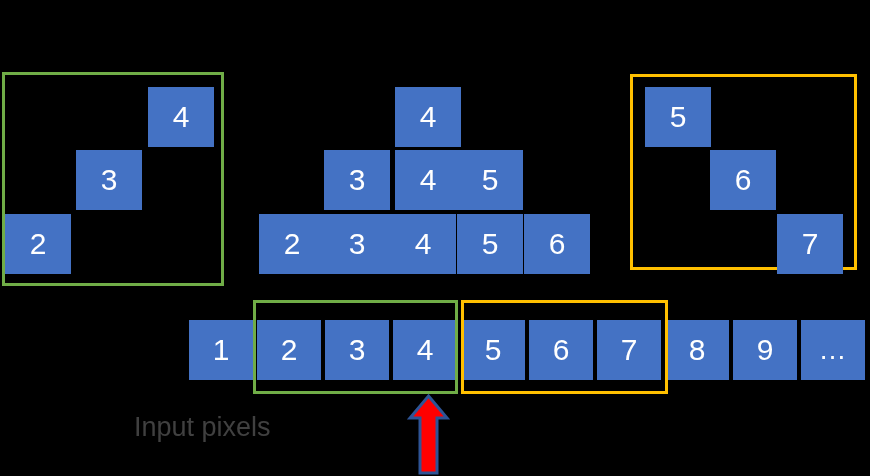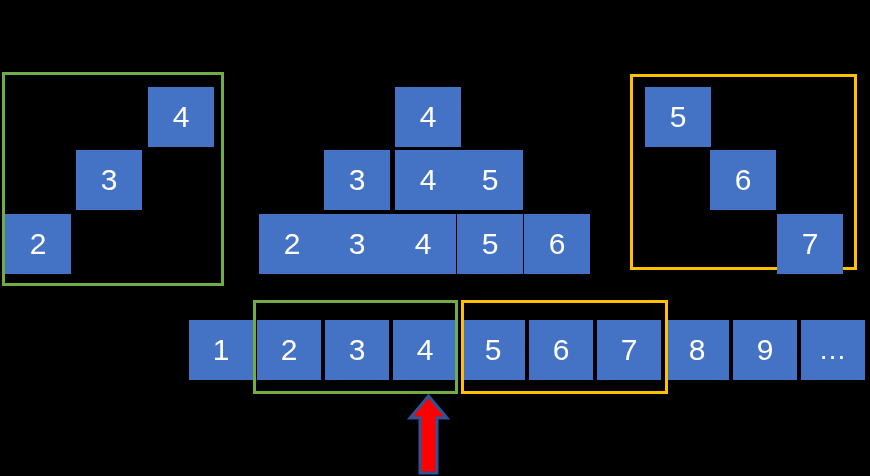--- a/index.html
+++ b/index.html
@@ -92,14 +92,15 @@
 
   <div class="group-box group-green" style="left: 253px; top: 300px; width: 205px; height: 94px; border-color: rgb(112, 173, 71);"></div>
   <div class="group-box group-orange" style="left: 461px; top: 300px; width: 207px; height: 94px; border-color: rgb(255, 192, 0);"></div>
 
   <div class="arrow-wrap" style="left: 407px; top: 393px; width: 43px; height: 83px;">
     <svg width="43" height="83" viewBox="0 0 43 83">
       <polygon points="21.5,3 40,25 30,25 30,80 13,80 13,25 3,25" fill="#FF0000" stroke="#2E5496" stroke-width="3" stroke-linejoin="miter"></polygon>
     </svg>
   </div>
 
+  <div class="caption" style="left: 134px; top: 414px; color: rgb(64, 64, 64);">Input pixels</div>
 
 </div>
 
 </body></html>

